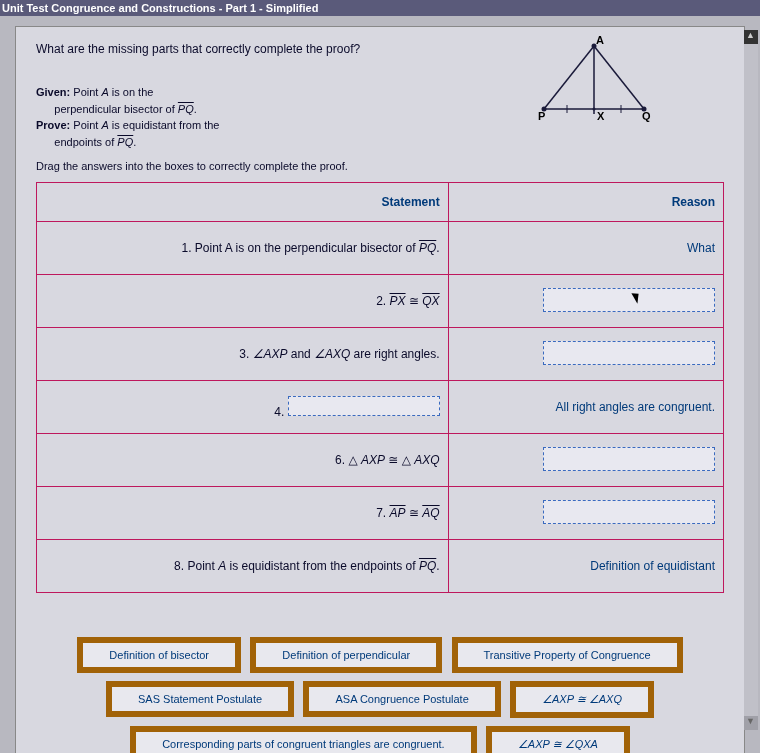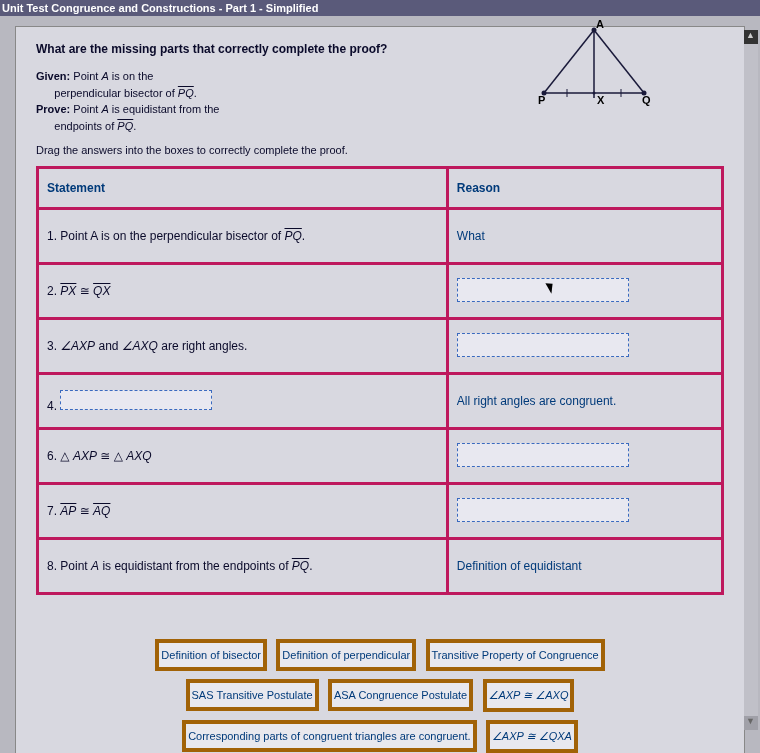--- a/index.html
+++ b/index.html
@@ -3,37 +3,37 @@
 <meta charset="utf-8">
 <style>
 body{margin:0;background:#b8b8c0;font-family:Arial,sans-serif;font-size:12px;color:#0a0a2a}
 .header{background:#5a5a7a;color:#fff;text-align:left;font-size:11px;padding:2px;font-weight:bold}
 .page{background:#d8d8e0;margin:10px 15px;padding:15px 20px;border:1px solid #888;min-height:700px;position:relative}
 .scroll{position:absolute;right:2px;top:30px;width:14px;height:700px;background:#c0c0c8}
 .scroll-up{width:14px;height:14px;background:#333;position:absolute;top:0}
 .scroll-up::after{content:"▲";color:#ccc;font-size:9px;position:absolute;left:2px;top:0}
 .scroll-dn{width:14px;height:14px;background:#a0a0a8;position:absolute;bottom:0}
 .scroll-dn::after{content:"▼";color:#666;font-size:9px;position:absolute;left:2px;top:0}
-.q{font-weight:bold;margin-bottom:12px}
+.q{font-weight:normal;margin-bottom:28px}
 .gp{font-size:11px;line-height:1.5;margin-bottom:8px}
 .gp b{font-weight:bold}
 .diagram{float:right;margin:-50px 60px 0 0}
 .instr{font-weight:normal;margin:10px 0;font-size:11px}
 table{border-collapse:collapse;width:100%;margin-top:8px}
-th,td{border:3px solid #be185d;padding:12px 8px;font-size:12px;text-align:left;vertical-align:middle}
+th,td{border:1px solid #be185d;padding:12px 8px;font-size:12px;text-align:right;vertical-align:middle}
 th{color:#003a7a;font-weight:bold;background:#d8d8e0}
 td{height:28px}
 .ov{text-decoration:overline;font-style:italic}
 .it{font-style:italic}
 .dz{border:1px dashed #3a6abf;background:#e8e8f0;min-width:170px;height:22px;display:inline-block}
 .dz-s{border:1px dashed #3a6abf;background:#e8e8f0;min-width:150px;height:18px;display:inline-block}
 .cursor{position:relative}
 .cursor::after{content:"";position:absolute;left:90px;top:2px;width:0;height:0;border-left:6px solid #000;border-top:4px solid transparent;border-bottom:8px solid transparent;transform:rotate(-30deg)}
 .bank{margin-top:40px;text-align:center}
-.chip{display:inline-block;border:4px solid #a16207;background:#e8e8ee;padding:6px 2px;margin:4px 3px;font-size:11px;color:#003a7a}
+.chip{display:inline-block;border:6px solid #a16207;background:#e8e8ee;padding:6px 26px;margin:4px 3px;font-size:11px;color:#003a7a}
 .blue{color:#003a7a}
 </style>
 </head>
 <body>
 
 <div class="header">Unit Test Congruence and Constructions - Part 1 - Simplified</div>
 
 <div class="page">
 <div class="q">What are the missing parts that correctly complete the proof?</div>
 
@@ -95,21 +95,21 @@
           <td><span>8. Point </span><span class="it">A</span><span> is equidistant from the endpoints of </span><span class="ov">PQ</span><span>.</span></td>
           <td class="blue">Definition of equidistant</td>
         </tr>
 </tbody>
     </table>
 
 <div class="bank">
 <span class="chip">Definition of bisector</span>
 <span class="chip">Definition of perpendicular</span>
 <span class="chip">Transitive Property of Congruence</span><br>
-<span class="chip">SAS Transitive Postulate</span>
+<span class="chip">SAS Statement Postulate</span>
 <span class="chip">ASA Congruence Postulate</span>
 <span class="chip"><span class="it">∠AXP ≅ ∠AXQ</span></span><br>
 <span class="chip">Corresponding parts of congruent triangles are congruent.</span>
 <span class="chip"><span class="it">∠AXP ≅ ∠QXA</span></span>
 </div>
 </div>
 
 <div class="scroll">
 <div class="scroll-up"></div>
 <div class="scroll-dn"></div>

